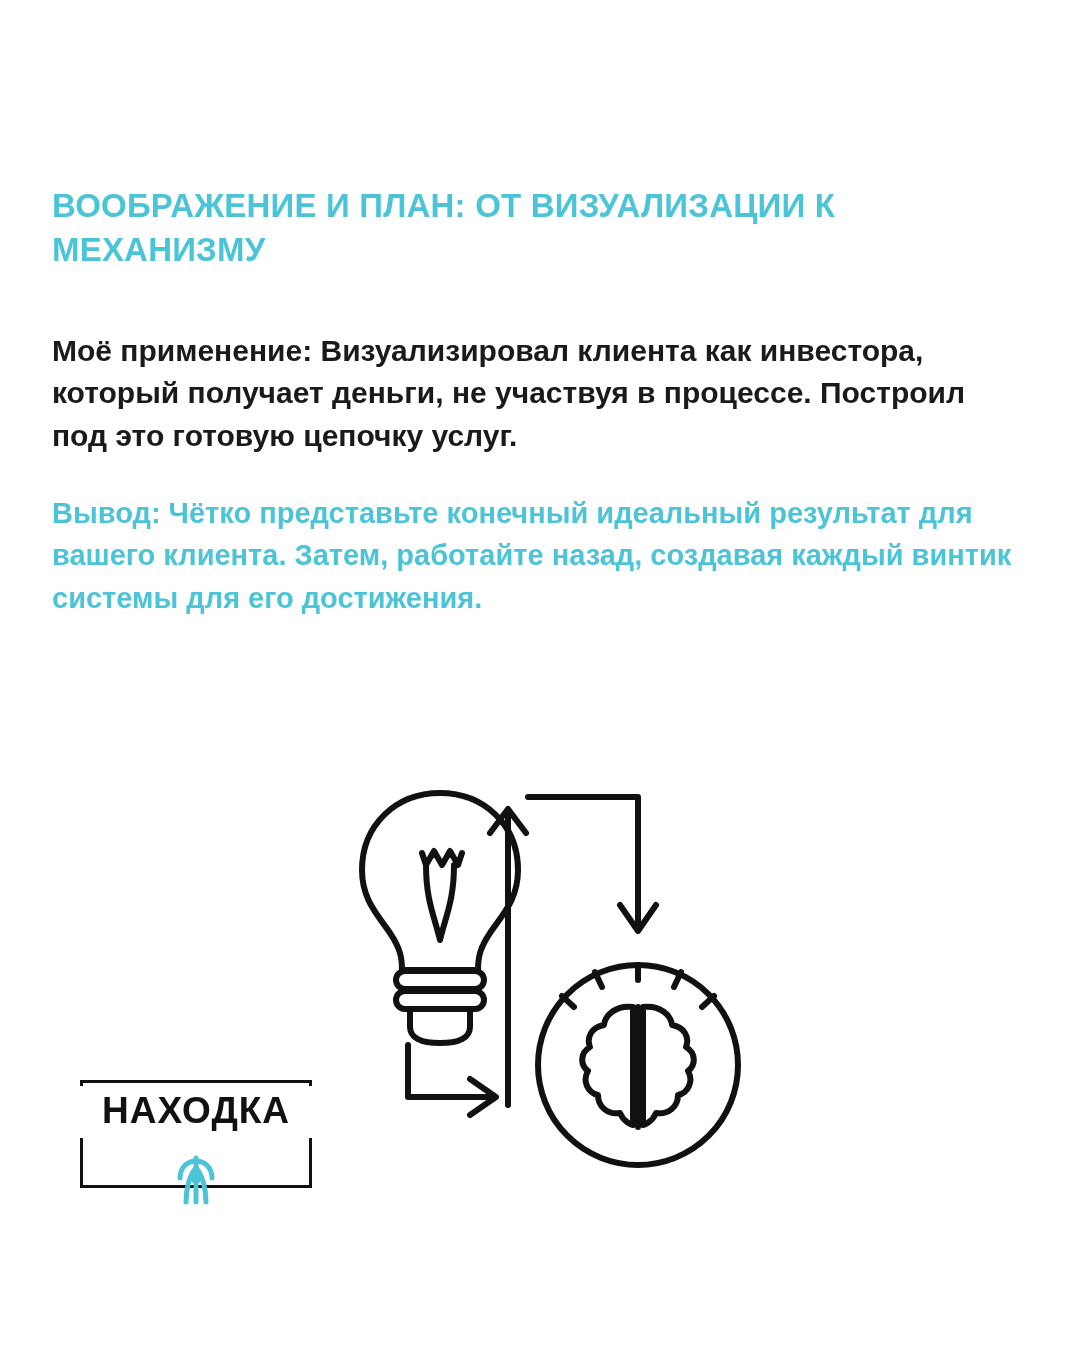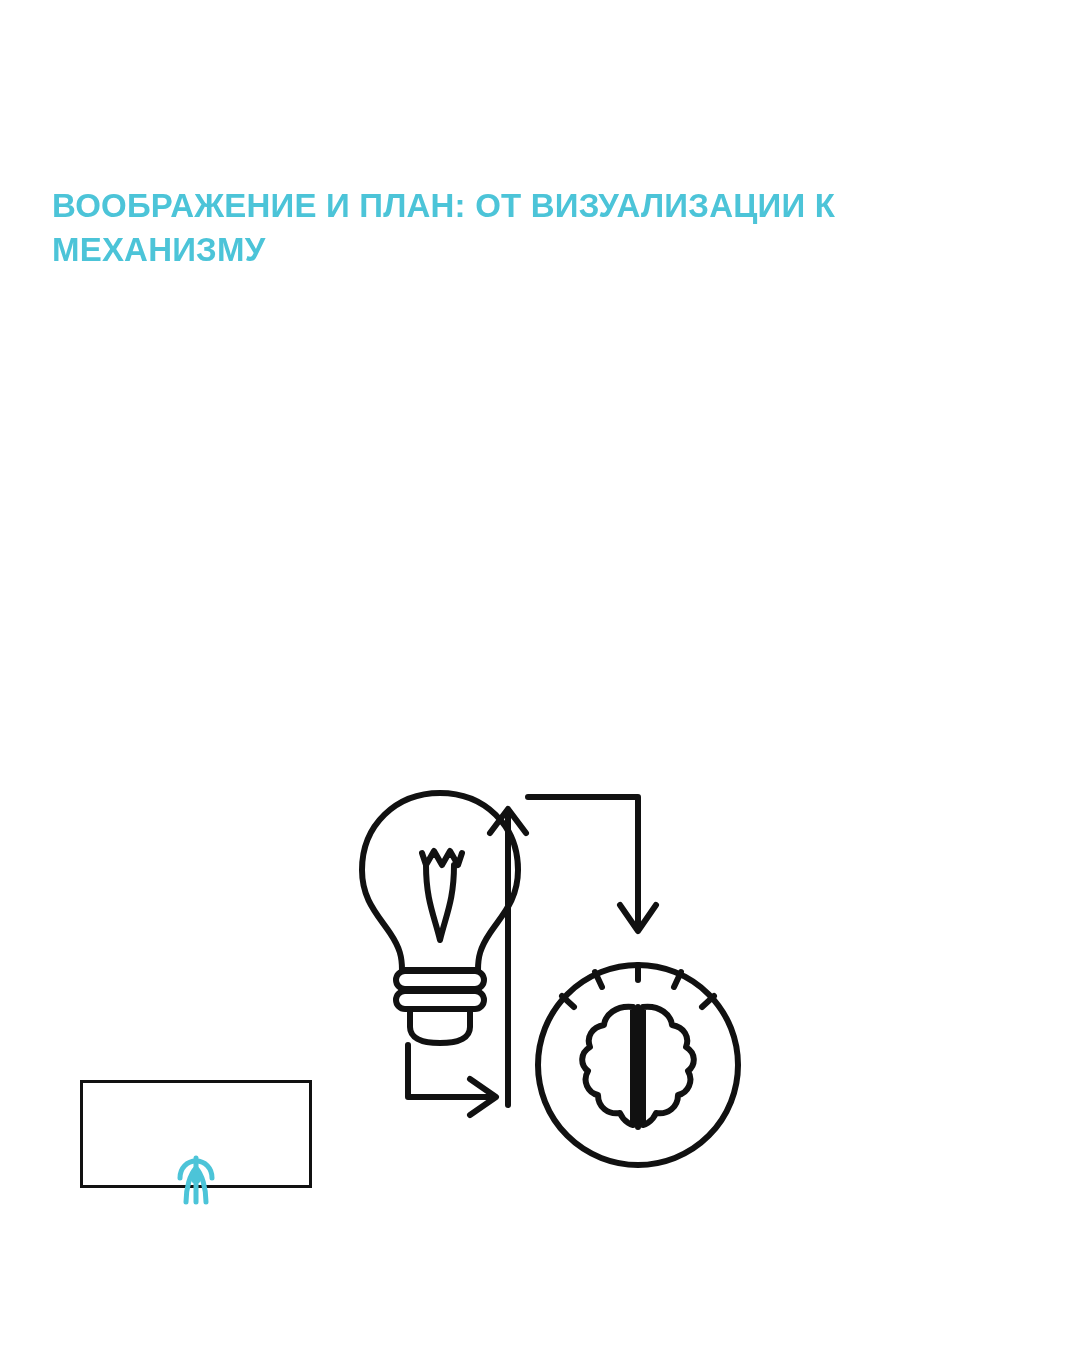--- a/index.html
+++ b/index.html
@@ -107,21 +107,23 @@
 </style>
 </head>
 <body>
 
 <div class="page">
 
   <div class="content">
     <h1 class="headline">ВООБРАЖЕНИЕ И ПЛАН: ОТ ВИЗУАЛИЗАЦИИ К МЕХАНИЗМУ</h1>
 
 
+    <p class="para spaced">Моё применение: Визуализировал клиента как инвестора, который получает деньги, не участвуя в процессе. Построил под это готовую цепочку услуг.</p>
 
+    <p class="para conclusion">Вывод: Чётко представьте конечный идеальный результат для вашего клиента. Затем, работайте назад, создавая каждый винтик системы для его достижения.</p>
   </div>
 
   <div class="illustration">
     <svg width="440" height="420" viewBox="0 0 440 420" fill="none" xmlns="http://www.w3.org/2000/svg">
       <g stroke="#111111" stroke-width="6" stroke-linecap="round" stroke-linejoin="round" fill="none">
 
         <path d="M32 95 C32 50 66 18 110 18 C154 18 188 50 188 95 C188 125 172 140 160 158 C150 173 148 182 148 195 L72 195 C72 182 70 173 60 158 C48 140 32 125 32 95 Z"></path>
 
         <path d="M92 78 L96 90 L104 76 L112 90 L120 76 L128 90 L132 78"></path>
         <path d="M96 90 C96 125 104 140 110 165 C116 140 124 125 124 90"></path>
@@ -148,20 +150,21 @@
         <path d="M372 232 L384 221"></path>
 
         <path d="M303 232 C286 230 275 240 274 250 C262 252 256 262 260 272 C250 278 250 290 258 296 C252 306 258 318 268 320 C268 332 278 340 290 338 C294 348 303 350 303 350 Z"></path>
         <path d="M313 232 C330 230 341 240 342 250 C354 252 360 262 356 272 C366 278 366 290 358 296 C364 306 358 318 348 320 C348 332 338 340 326 338 C322 348 313 350 313 350 Z"></path>
         <path d="M308 232 L308 352"></path>
       </g>
     </svg>
   </div>
 
   <div class="logo-box"></div>
+  <div class="logo-text">НАХОДКА</div>
   <div class="logo-mark">
     <svg width="52" height="54" viewBox="0 0 52 54" fill="none" xmlns="http://www.w3.org/2000/svg">
       <g stroke="#4cc4d8" stroke-width="5" fill="none" stroke-linecap="round">
         <path d="M26 6 L26 50"></path>
         <path d="M16 50 C16 36 20 22 26 16 C32 22 36 36 36 50"></path>
         <path d="M10 26 C10 16 17 9 26 9 C35 9 42 16 42 26"></path>
         <circle cx="26" cy="27" r="5" fill="#4cc4d8" stroke="none"></circle>
       </g>
     </svg>
   </div>

